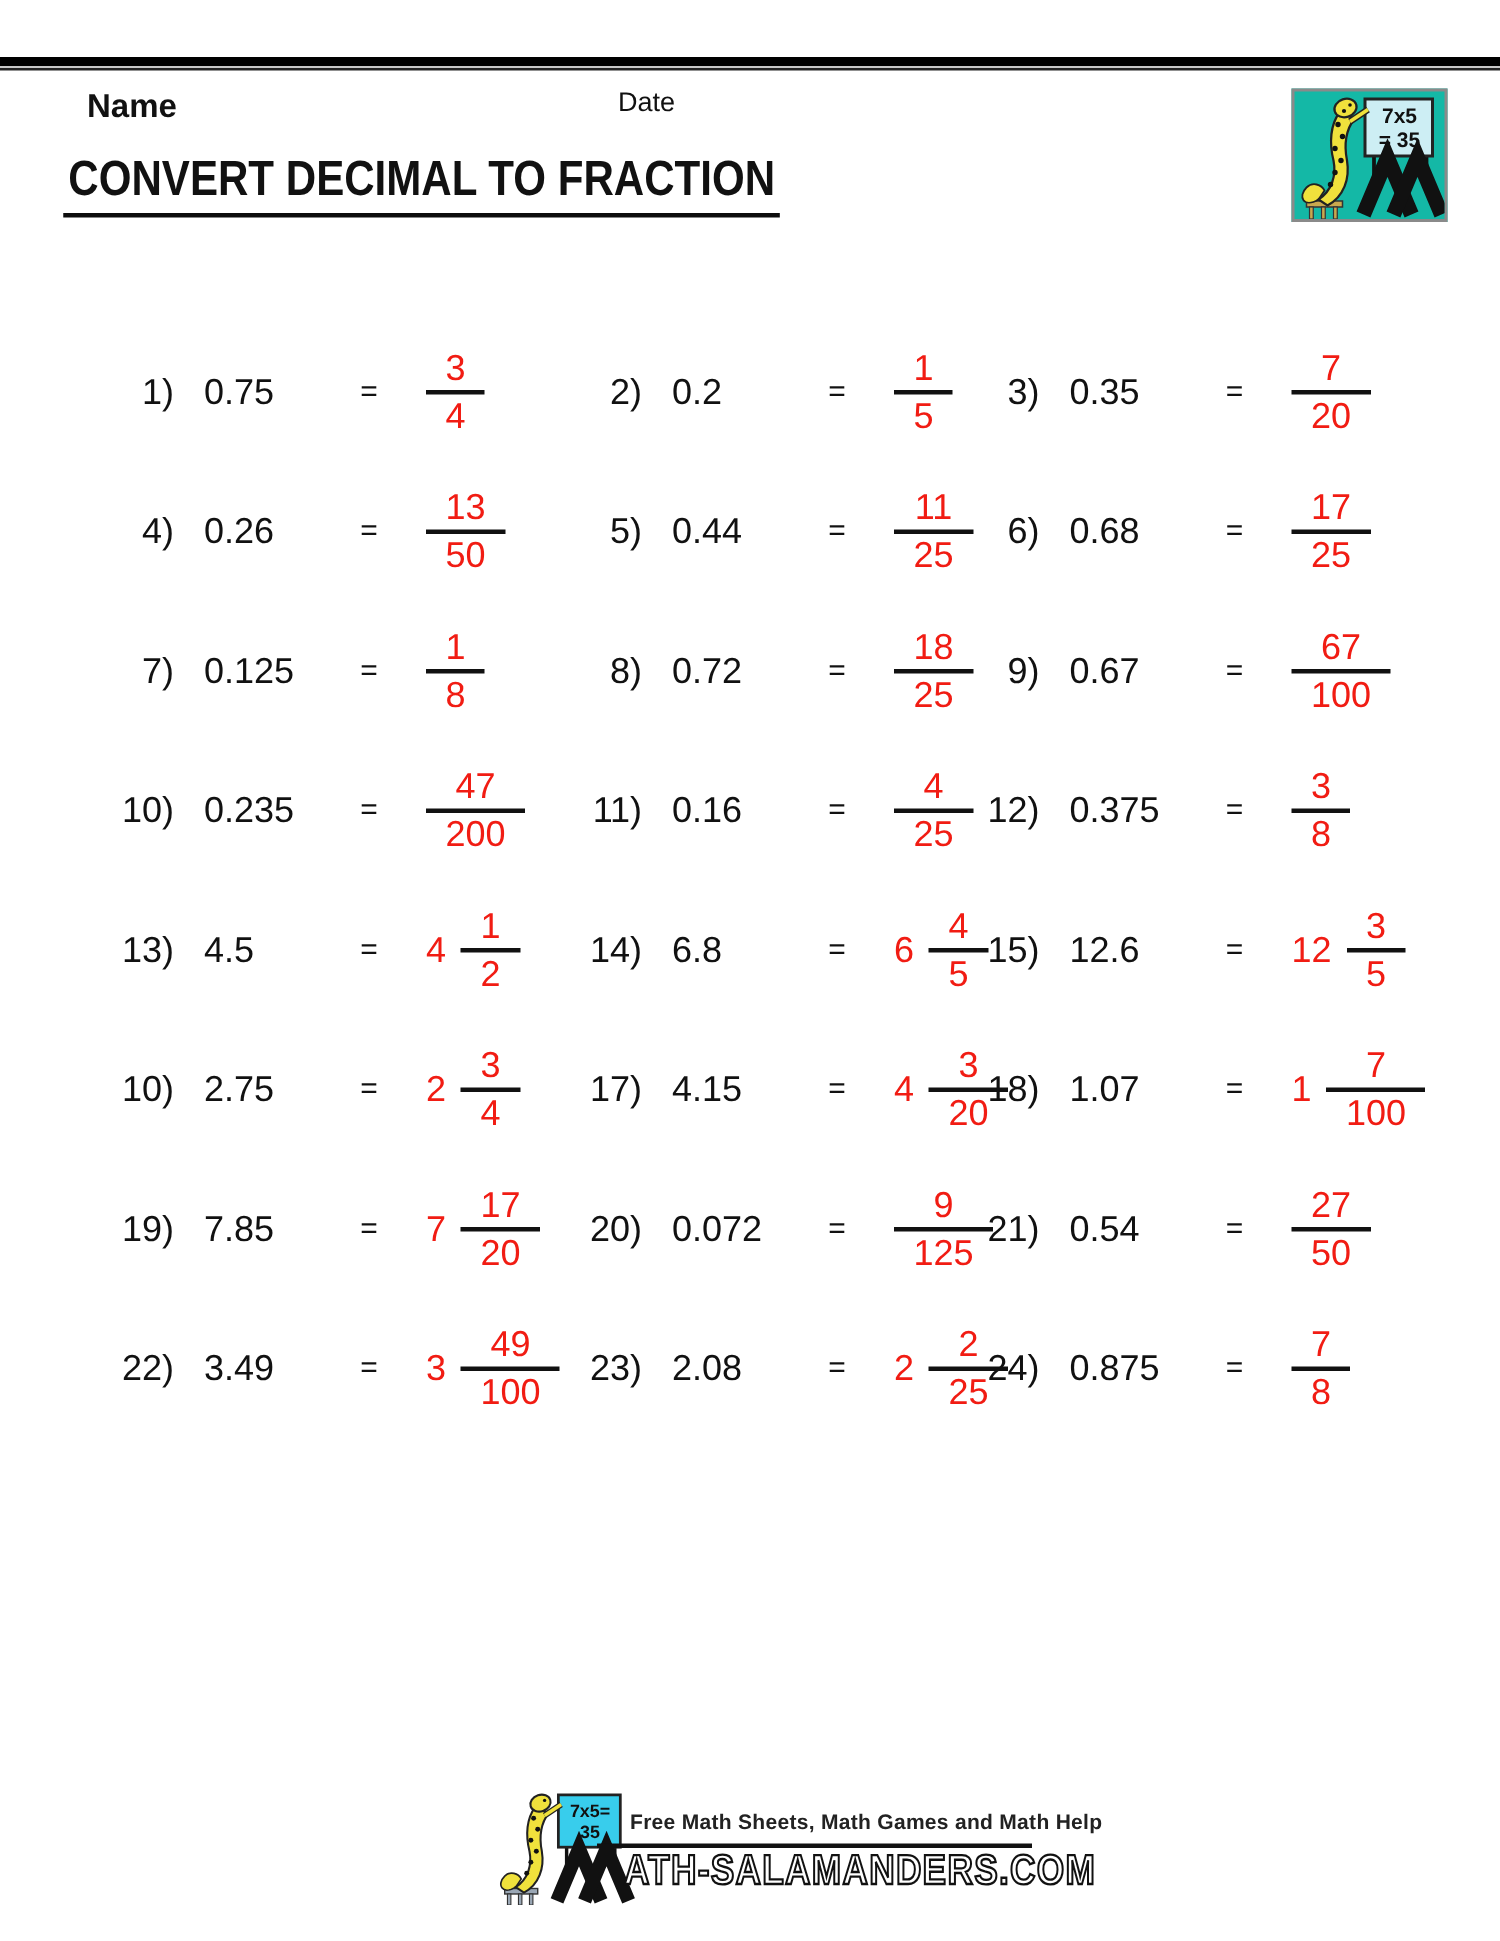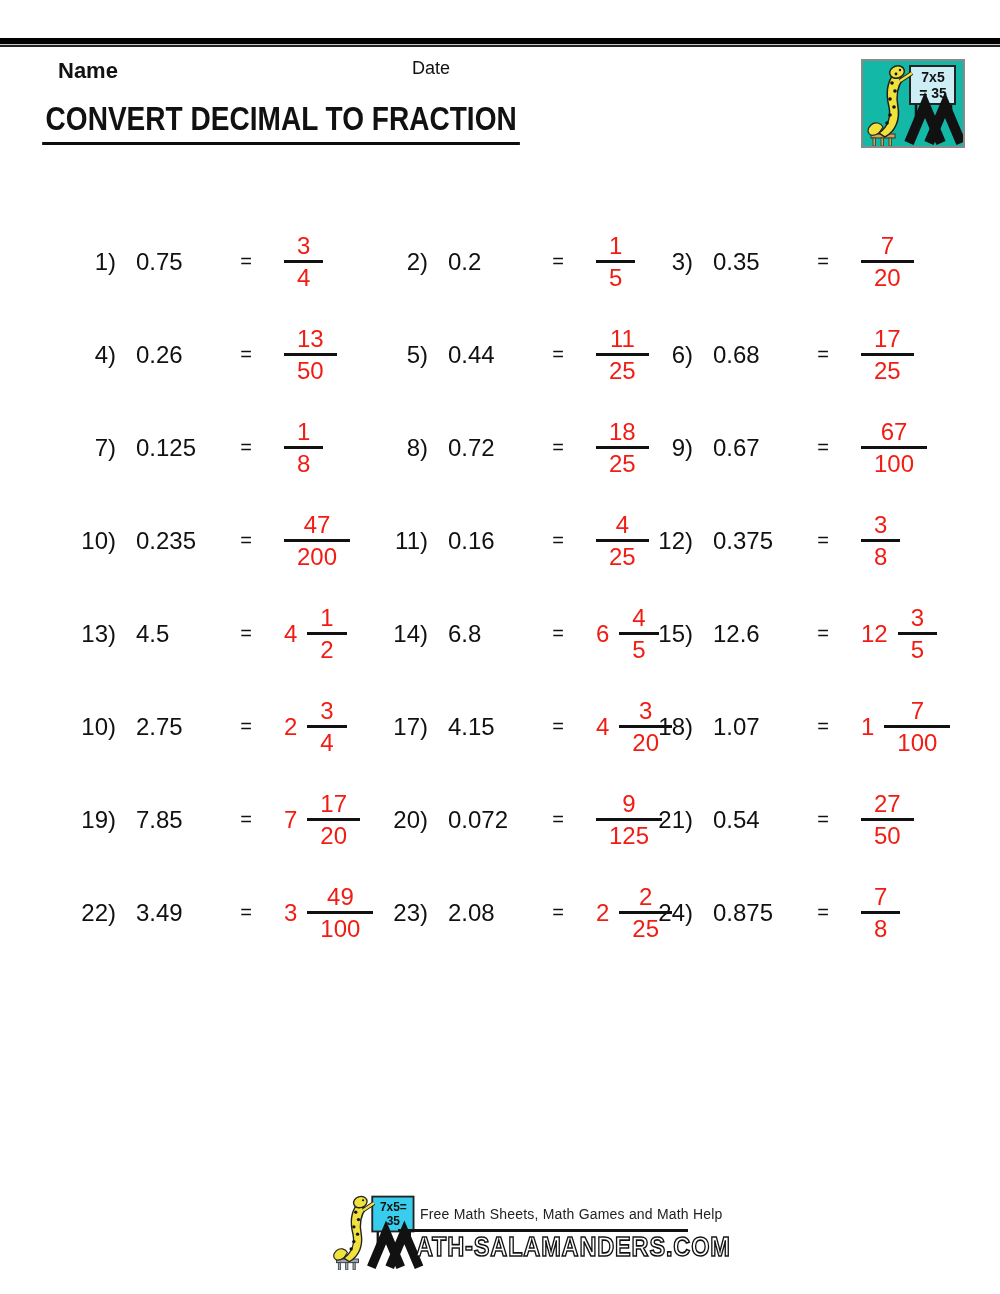--- a/index.html
+++ b/index.html
@@ -47,21 +47,21 @@
     display:inline-flex; flex-direction:column; align-items:center;
     color:var(--red,#f11c13); line-height:1.05;
   }
   .fnum, .fden { padding:0 13px; }
   .fbar { align-self:stretch; height:3px; background:#111; margin:2px 0; }
 
   
   .footer-logo { position:absolute; left:326px; top:1192px; width:98px; height:78px; }
   .footer-logo svg { display:block; width:100%; height:100%; }
   .tagline {
-    position:absolute; left:420px; top:1206px; font-size:14px; font-weight:400;
+    position:absolute; left:420px; top:1206px; font-size:14px; font-weight:700;
     color:#222; letter-spacing:0.2px; white-space:nowrap;
   }
   .footer-line { position:absolute; left:398px; top:1229px; width:290px; height:3px; background:#111; }
   .site-text {
     position:absolute; left:416px; top:1231px; font-size:28px; font-weight:700;
     color:#ffffff; -webkit-text-stroke:1.6px #111; text-stroke:1.6px #111;
     transform:scaleX(0.84); transform-origin:left center; white-space:nowrap;
     letter-spacing:1px;
   }
 </style>

